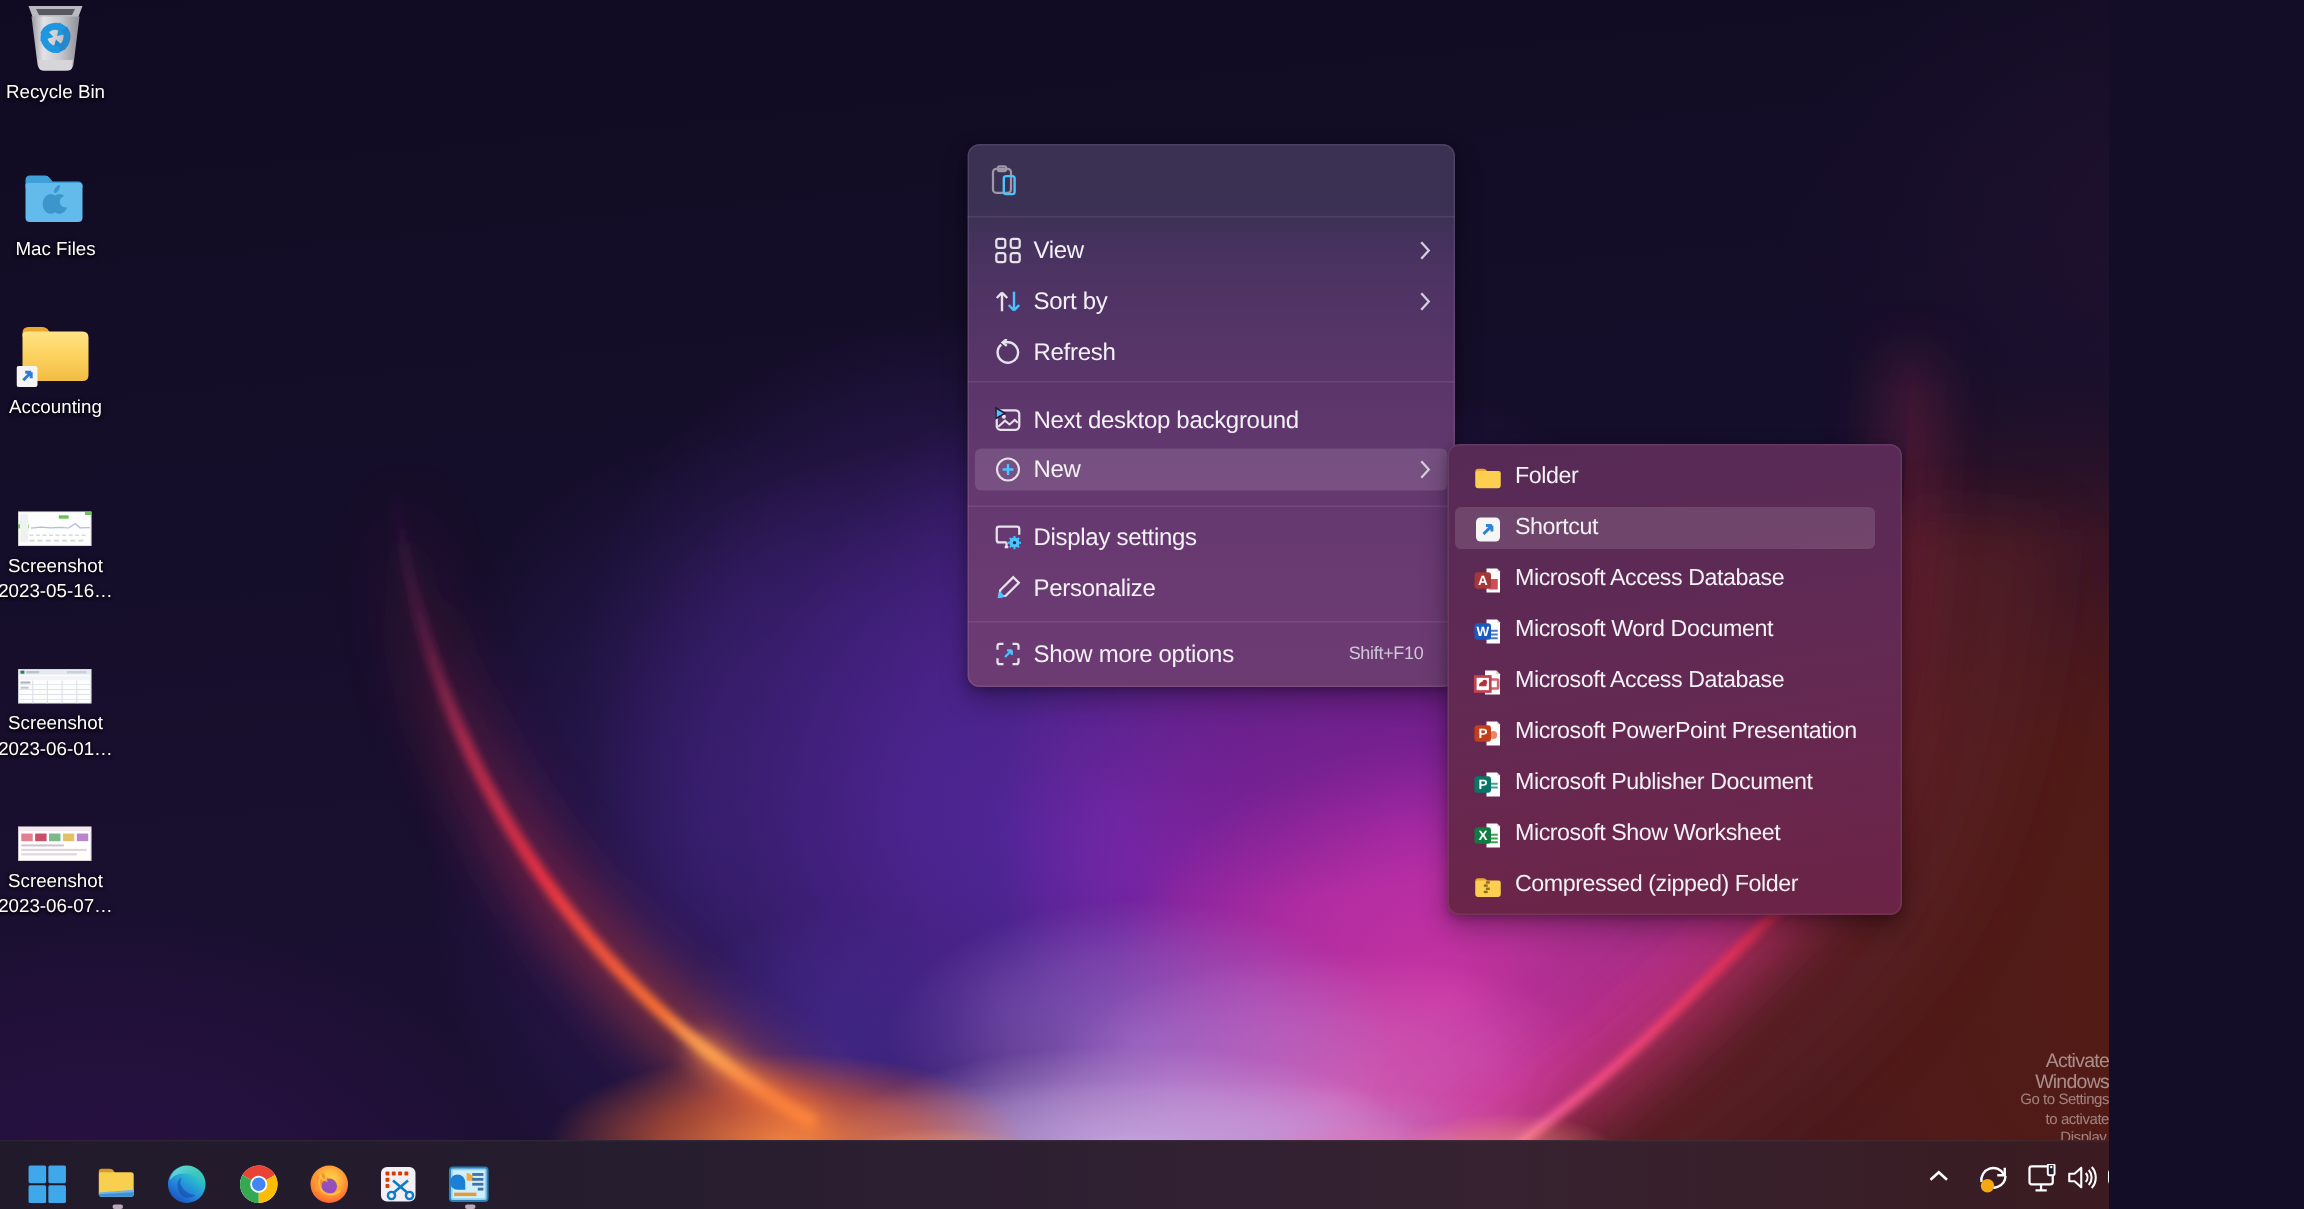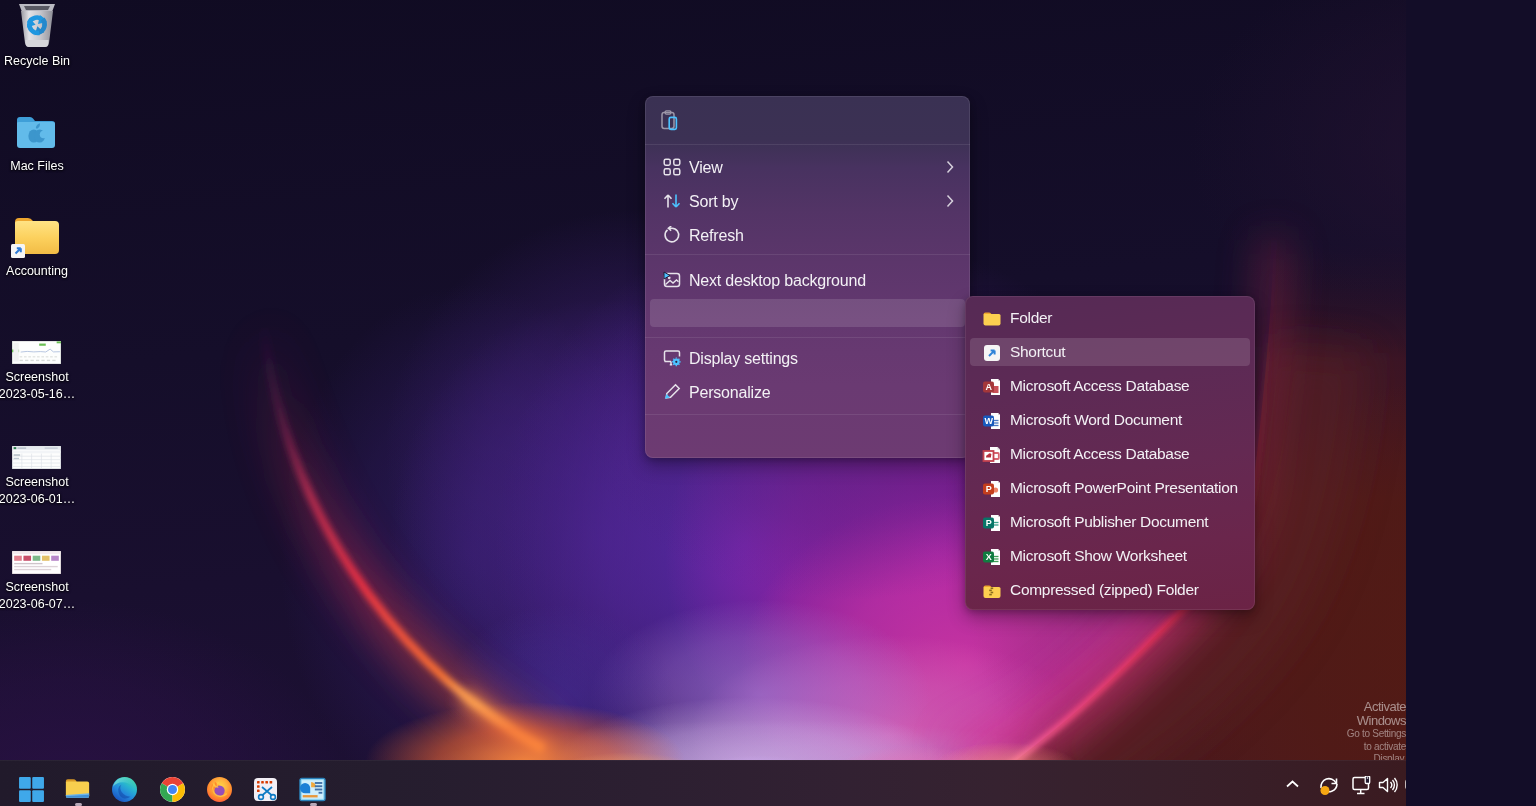--- a/index.html
+++ b/index.html
@@ -17,21 +17,21 @@
   .mrow .ic{position:absolute;left:13px;top:8px;width:18px;height:18px;}
   .mrow .txt{position:absolute;left:39px;top:9px;}
   .mrow .chev{position:absolute;right:11px;top:10px;}
   .mrow .accel{position:absolute;right:16px;top:9px;font-size:12px;color:#cfc8d6;}
   .mdiv{position:absolute;left:0px;width:325px;height:1px;background:rgba(255,255,255,0.085);}
   .hl{background:rgba(255,255,255,0.13);border-radius:4px;}
   
   #submenu{position:absolute;left:965px;top:296px;width:290px;height:314px;
     border-radius:8px;
     background:linear-gradient(172deg,#562a55 0%,#5d2a55 30%,#642952 55%,#6a264c 78%,#6b2345 100%);
-    box-shadow:0 0 0 1px rgba(255,255,255,0.08) inset, 0 8px 18px rgba(0,0,0,0.3), 0 2px 6px rgba(0,0,0,0.22);}
+    box-shadow:0 0 0 1px rgba(255,255,255,0.08) inset, 0 8px 18px rgba(0,0,0,0.3), 0 2px 6px rgba(0,0,0,0.22);padding-left:13px;}
   .srow{position:absolute;left:5px;width:280px;height:34px;color:#f3f1f5;font-size:15.5px;letter-spacing:-0.3px;}
   .srow .ic{position:absolute;left:12px;top:7px;width:20px;height:20px;}
   .srow .txt{position:absolute;left:40px;top:7px;}
   
   #taskbar{position:absolute;left:0;top:760px;width:1536px;height:46px;
     background:linear-gradient(90deg,#211a2b 0%,#251d2e 25%,#2c1f31 42%,#322132 55%,#362230 65%,#38202b 75%,#391d25 85%,#3b1a1f 93%,#3f1a1b 100%);
     border-top:1px solid rgba(255,255,255,0.045);box-sizing:border-box;}
   .tbicon{position:absolute;top:14px;width:27px;height:27px;}
   #activate{position:absolute;left:1343px;top:700px;color:rgba(255,255,255,0.5);text-align:right;}
   #activate .l1{font-size:13px;line-height:14px;letter-spacing:-0.5px;}
@@ -397,20 +397,30 @@
     <div class="mrow" style="top:167px">
       <svg class="ic" viewBox="0 0 18 18">
         <rect x="1.5" y="2.5" width="15" height="13" rx="2.5" fill="none" stroke="#e6e2ea" stroke-width="1.5"></rect>
         <path d="M2.5 13.5 L7 9.5 L10 12 L13.5 9 L15.5 10.8" fill="none" stroke="#e6e2ea" stroke-width="1.4"></path>
         <circle cx="6.2" cy="6.8" r="1.4" fill="#e6e2ea"></circle>
         <path d="M1 1 L7 4.5 L1 8 Z" fill="#4cc2ff" stroke="#231c36" stroke-width="1"></path>
       </svg>
       <span class="txt">Next desktop background</span>
     </div>
     <div class="hl" style="position:absolute;left:5px;top:203px;width:315px;height:28px"></div>
+    <div class="mrow" style="top:200px">
+      <svg class="ic" viewBox="0 0 18 18">
+          <circle cx="9" cy="9" r="7.3" fill="none" stroke="#e6e2ea" stroke-width="1.4"></circle>
+        <path d="M9 5.4 L9 12.6 M5.4 9 L12.6 9" stroke="#4cc2ff" stroke-width="1.6"></path>
+        </svg>
+      <span class="txt">New</span>
+      <svg class="chev" width="8" height="14" viewBox="0 0 8 14">
+          <path d="M1.5 1.5 L6.5 7 L1.5 12.5" stroke="#d6d0dc" stroke-width="1.5" fill="none"></path>
+        </svg>
+    </div>
     <div class="mdiv" style="top:241px"></div>
 
     <div class="mrow" style="top:279px">
       <svg class="ic" viewBox="0 0 18 18">
         <path d="M12.5 1.8 L16.2 5.5 L7.5 14.2 L3.2 14.8 L3.8 10.5 Z" fill="none" stroke="#e6e2ea" stroke-width="1.5"></path>
         <path d="M3.6 11 L1.8 15.8 L7 14.6" fill="#4cc2ff" stroke="none"></path>
       </svg>
       <span class="txt">Personalize</span>
     </div>
     <div class="mrow" style="top:245px">
@@ -425,20 +435,28 @@
             <line x1="16.5" y1="12.8" x2="17.7" y2="12.8"></line>
             <line x1="10.2" y1="9.7" x2="11" y2="10.5"></line>
             <line x1="15.6" y1="15.1" x2="16.4" y2="15.9"></line>
             <line x1="16.4" y1="9.7" x2="15.6" y2="10.5"></line>
             <line x1="11" y1="15.1" x2="10.2" y2="15.9"></line>
           </g>
       </svg>
       <span class="txt">Display settings</span>
     </div>
     <div class="mdiv" style="top:318px"></div>
+    <div class="mrow" style="top:323px">
+      <svg class="ic" viewBox="0 0 18 18">
+        <path d="M6 2.2 L3.5 2.2 Q2 2.2 2 3.7 L2 6.2 M12 2.2 L14.5 2.2 Q16 2.2 16 3.7 L16 6.2 M6 15.8 L3.5 15.8 Q2 15.8 2 14.3 L2 11.8 M12 15.8 L14.5 15.8 Q16 15.8 16 14.3 L16 11.8" fill="none" stroke="#e6e2ea" stroke-width="1.5"></path>
+        <path d="M7 11 L11.5 6.5 M11.5 6.5 L8.3 6.5 M11.5 6.5 L11.5 9.7" fill="none" stroke="#4cc2ff" stroke-width="1.5"></path>
+      </svg>
+      <span class="txt">Show more options</span>
+      <span class="accel">Shift+F10</span>
+    </div>
   </div>
   <div id="submenu">
     <div class="hl" style="position:absolute;left:5px;top:42px;width:280px;height:28px"></div>
     <div class="srow" style="top:5.5px">
       <svg class="ic" viewBox="0 0 20 20">
         <path d="M1.5 5.5 Q1.5 3.5 3.5 3.5 L7 3.5 Q8.2 3.5 9 4.5 L10 6 L1.5 6 Z" fill="#eda62e"></path>
         <path d="M1.5 6 Q1.5 5 3 5 L17 5 Q18.5 5 18.5 6.5 L18.5 14.5 Q18.5 16.5 16.5 16.5 L3.5 16.5 Q1.5 16.5 1.5 14.5 Z" fill="#fccf50"></path>
       </svg>
       <span class="txt">Folder</span>
     </div>

